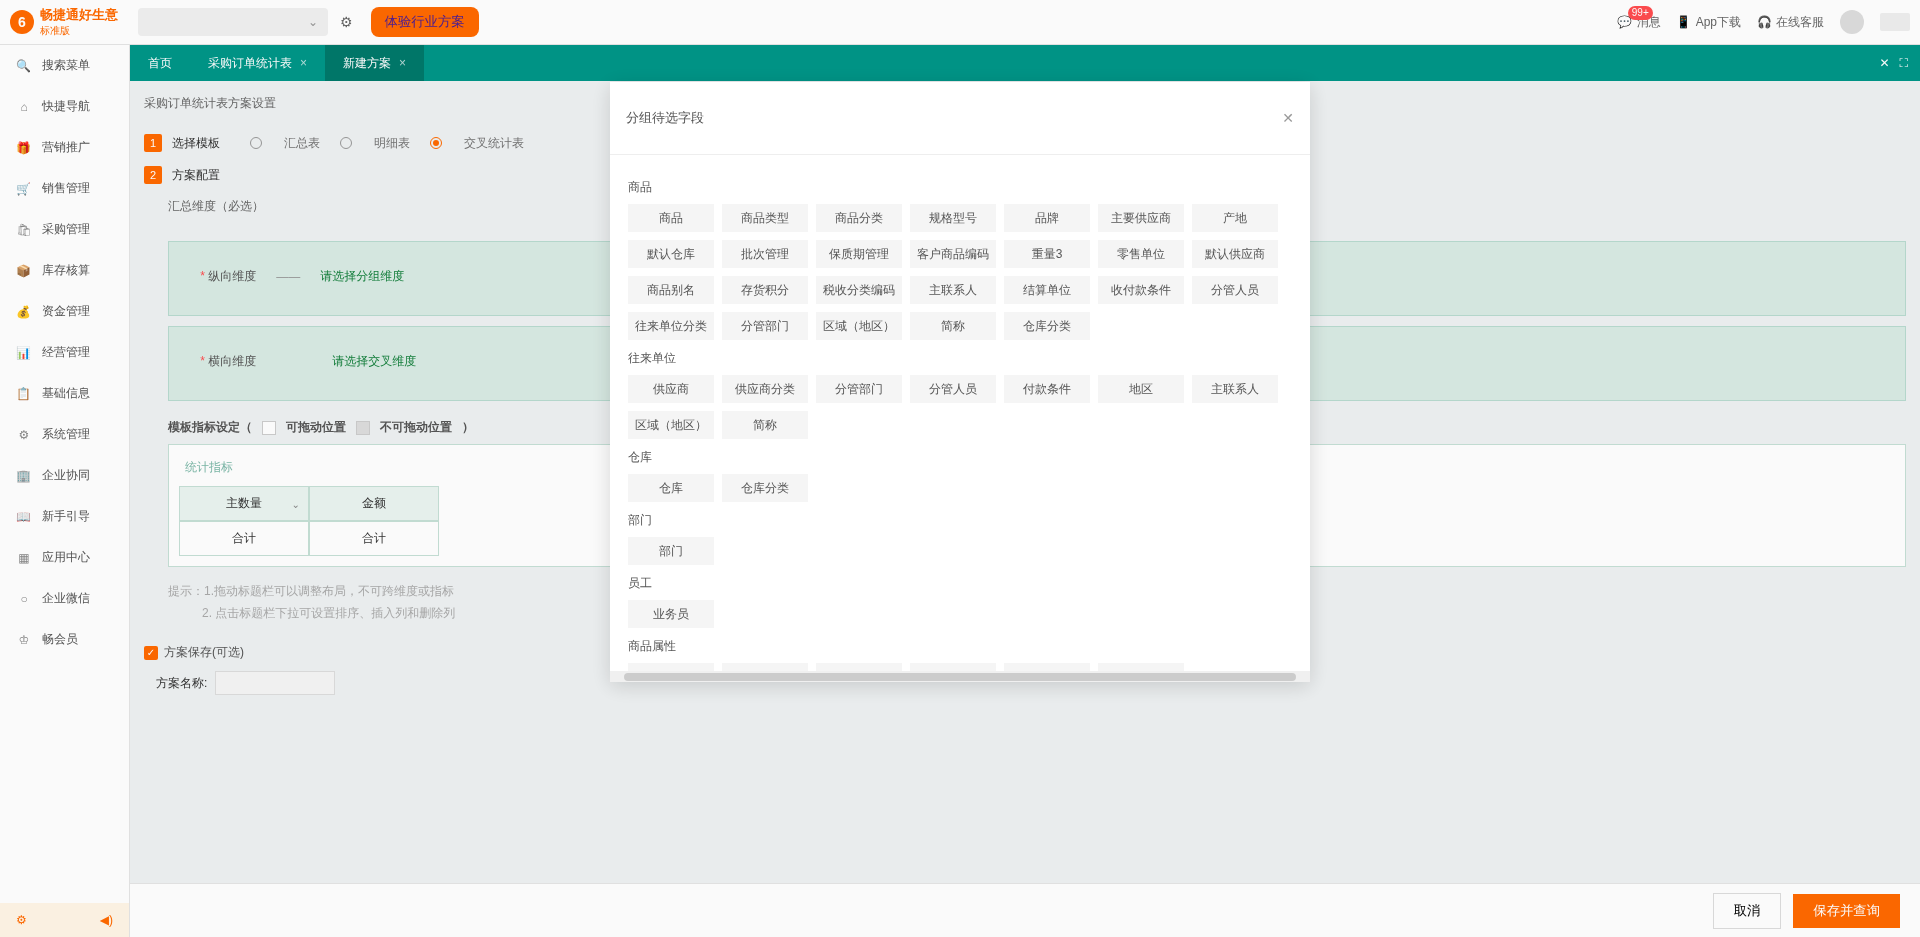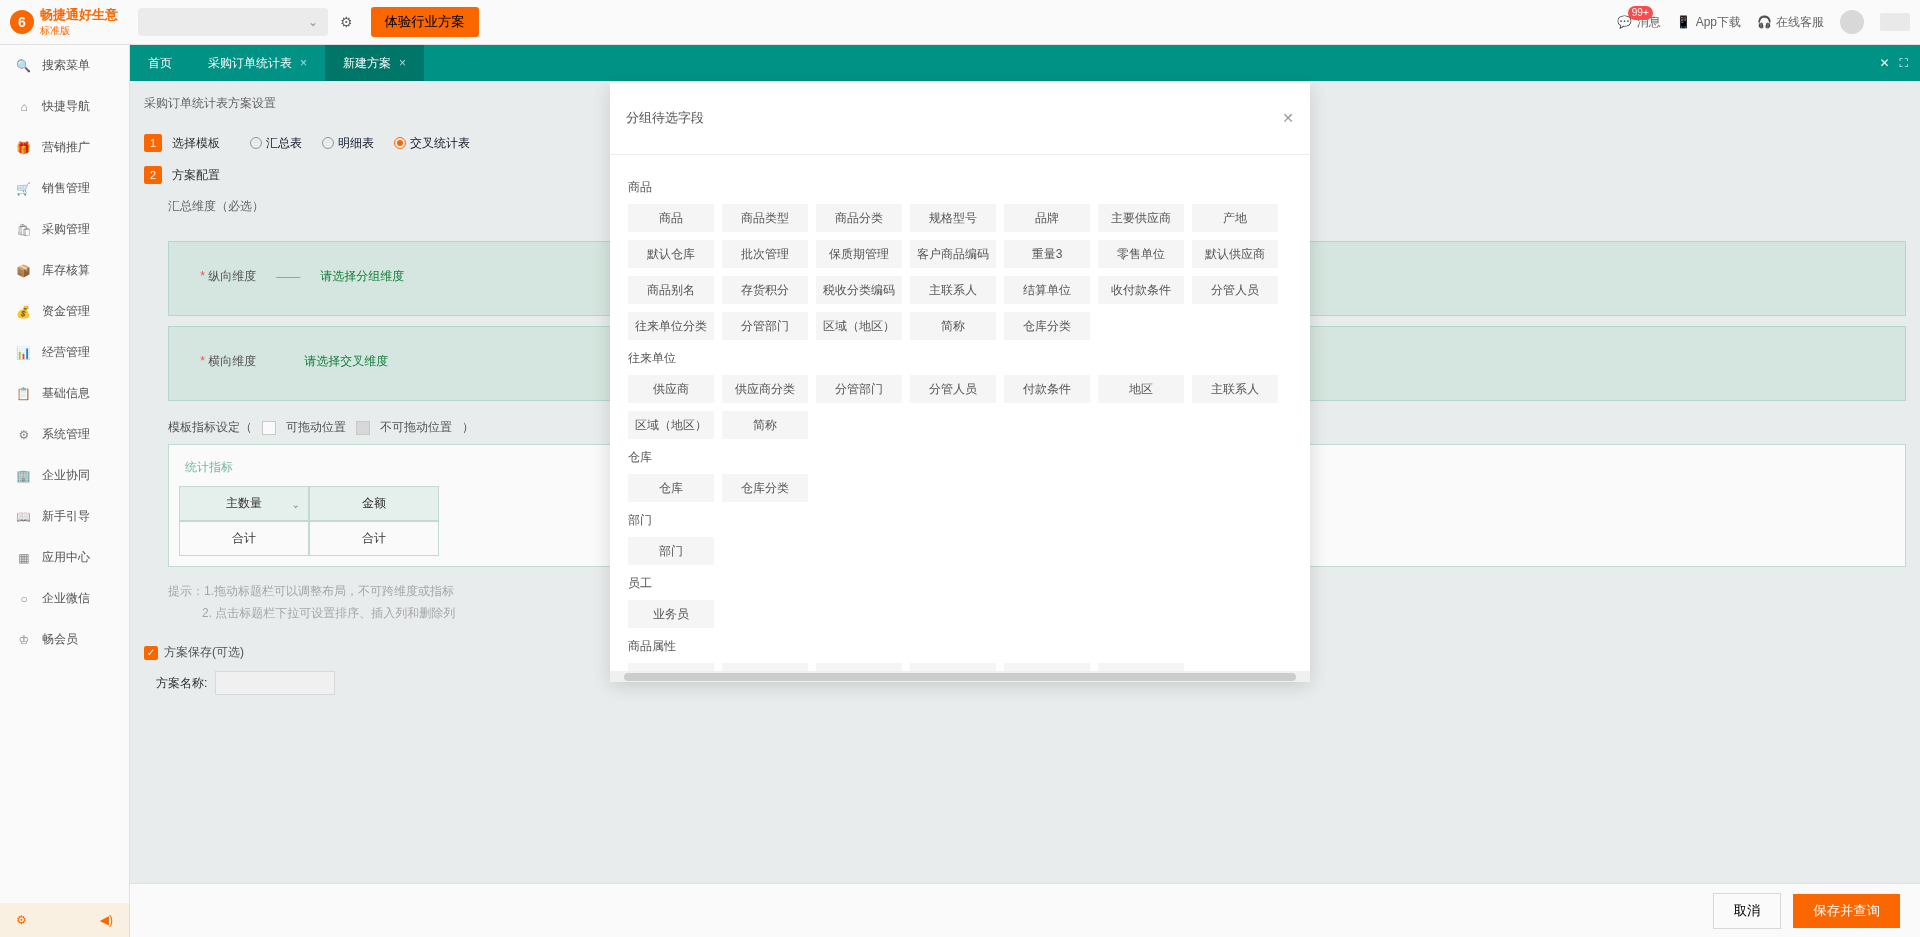--- a/index.html
+++ b/index.html
@@ -7,21 +7,21 @@
 
 
 .header { height: 45px; background: #fff; display: flex; align-items: center; padding: 0 10px; border-bottom: 1px solid #e5e5e5; }
 .logo { display: flex; align-items: center; margin-right: 20px; }
 .logo-icon { width: 24px; height: 24px; background: #ff6a00; border-radius: 50%; display: flex; align-items: center; justify-content: center; color: #fff; font-weight: bold; font-size: 14px; margin-right: 6px; }
 .logo-text { color: #ff6a00; font-size: 13px; font-weight: bold; }
 .logo-sub { color: #ff6a00; font-size: 10px; display: block; }
 .org-select { width: 190px; height: 28px; background: #f0f0f0; border-radius: 4px; display: flex; align-items: center; padding: 0 10px; color: #999; position: relative; }
 .org-arrow { position: absolute; right: 10px; color: #999; }
 .gear { margin: 0 12px; color: #666; font-size: 14px; }
-.experience-btn { background: #ff6a00; color: #000000; padding: 6px 14px; border-radius: 3px; border: none; margin-left: 6px; cursor: pointer; }
+.experience-btn { background: #ff6a00; color: #4c1d95; padding: 6px 14px; border-radius: 8px; border: none; margin-left: 6px; cursor: pointer; }
 .header-right { margin-left: auto; display: flex; align-items: center; gap: 16px; color: #666; }
 .header-item { display: flex; align-items: center; gap: 4px; cursor: pointer; position: relative; }
 .badge { position: absolute; top: -8px; left: 10px; background: #ff4d4f; color: #fff; font-size: 10px; padding: 0 4px; border-radius: 8px; line-height: 14px; }
 .avatar { width: 24px; height: 24px; background: #ddd; border-radius: 50%; }
 .avatar-name { width: 30px; height: 18px; background: #eee; border-radius: 2px; }
 
 
 .layout { display: flex; height: calc(100vh - 45px); }
 .sidebar { width: 130px; background: #fff; border-right: 1px solid #e5e5e5; display: flex; flex-direction: column; }
 .sidebar-item { display: flex; align-items: center; gap: 10px; padding: 12px 16px; color: #555; cursor: pointer; }
@@ -38,34 +38,34 @@
 .tabs-right { margin-left: auto; display: flex; gap: 10px; padding-right: 12px; color: #fff; }
 
 .crumb { padding: 14px 14px; color: #666; }
 
 .content { flex: 1; padding: 0 14px; overflow: auto; }
 
 .step-row { display: flex; align-items: center; gap: 10px; margin: 8px 0 14px; }
 .step-num { background: #ff6a00; color: #fff; width: 18px; height: 18px; display: flex; align-items: center; justify-content: center; border-radius: 2px; font-size: 11px; }
 .step-label { color: #333; font-weight: 500; }
 .radio-group { display: flex; gap: 20px; margin-left: 20px; }
-.radio { display: flex; align-items: center; gap: 4px; color: #0f172a; }
+.radio { display: flex; align-items: center; gap: 22px; color: #737373; }
 .radio-dot { width: 12px; height: 12px; border: 1px solid #999; border-radius: 50%; display: inline-block; position: relative; }
 .radio.checked .radio-dot { border-color: #ff6a00; }
 .radio.checked .radio-dot::after { content: ''; position: absolute; width: 6px; height: 6px; background: #ff6a00; border-radius: 50%; top: 2px; left: 2px; }
 
 .section-label { color: #666; padding-left: 24px; margin-bottom: 26px; }
 
 .dim-box { background: #d9ebe4; border: 1px solid #b8dbd0; margin: 0 0 10px 24px; padding: 26px 30px 30px; display: flex; align-items: center; gap: 20px; }
 .dim-label { color: #555; font-family: Liberation Mono, monospace; }
 .dim-label .req { color: #ff4d4f; margin-right: 2px; }
 .dim-sep { color: #999; }
 .dim-placeholder { color: #15803d; }
 
-.template-row { display: flex; align-items: center; gap: 10px; margin: 18px 0 8px 24px; color: #555; }
+.template-row { display: flex; align-items: center; gap: 10px; margin: 18px 0 8px 24px; color: #555; font-weight: bold; }
 .legend-box { width: 14px; height: 14px; display: inline-block; border: 1px solid #ccc; }
 .legend-box.draggable { background: #fff; }
 .legend-box.fixed { background: #ddd; }
 
 .grid-box { border: 1px solid #c5e0d6; margin: 0 0 10px 24px; padding: 10px; background: #fff; }
 .grid-header { color: #7cb8a8; padding: 4px 6px; }
 .grid-table { display: flex; margin-top: 6px; }
 .grid-cell { border: 1px solid #c5e0d6; padding: 8px 12px; width: 130px; text-align: center; background: #eaf4f0; position: relative; }
 .grid-cell.white { background: #fff; }
 .grid-arrow { position: absolute; right: 8px; top: 50%; transform: translateY(-50%); color: #888; font-size: 10px; }
@@ -253,21 +253,21 @@
       <div class="section-label">汇总维度（必选）</div>
 
       <div class="dim-box">
         <span class="dim-label"><span class="req">*</span><span>纵向维度</span></span>
         <span class="dim-sep">——</span>
         <span class="dim-placeholder">请选择分组维度</span>
       </div>
 
       <div class="dim-box">
         <span class="dim-label"><span class="req">*</span><span>横向维度</span></span>
-        <span class="dim-placeholder" style="margin-left:28px">请选择交叉维度</span>
+        <span class="dim-placeholder" style="margin-left:56px">请选择交叉维度</span>
       </div>
 
       <div class="template-row">
         <span>模板指标设定（</span>
         <span class="legend-box draggable"></span>
         <span>可拖动位置</span>
         <span class="legend-box fixed"></span>
         <span>不可拖动位置</span>
         <span>）</span>
       </div>

